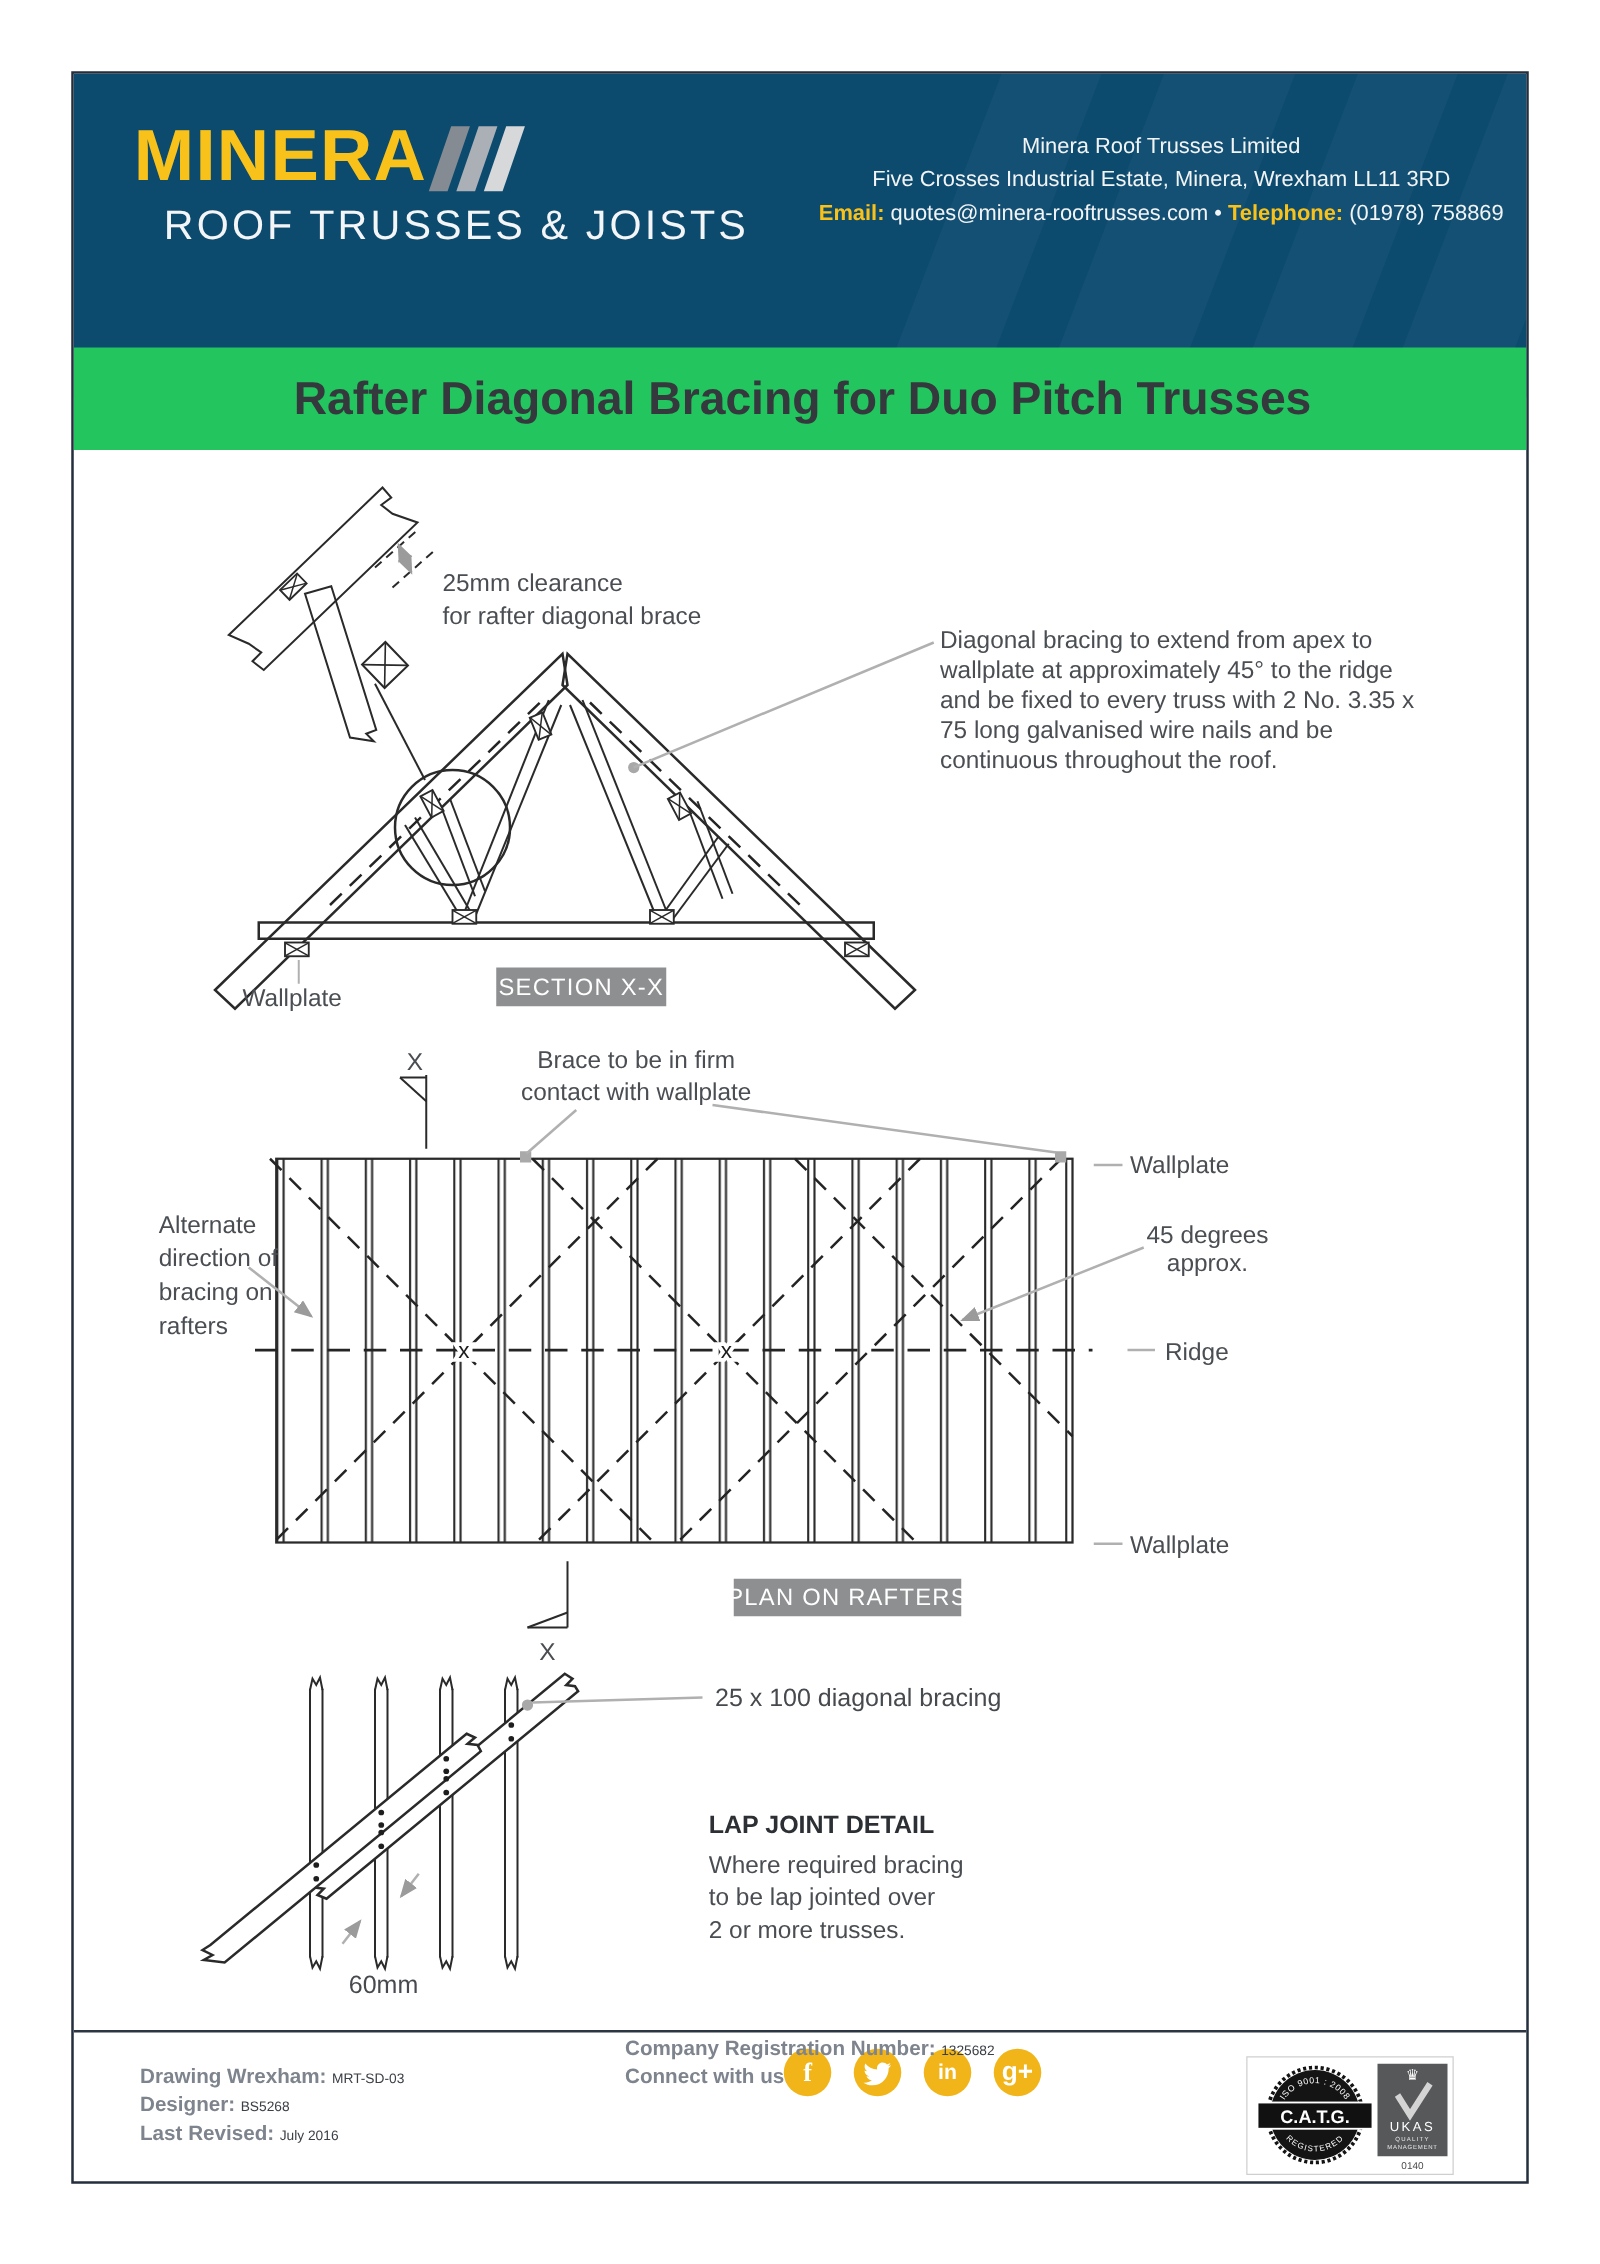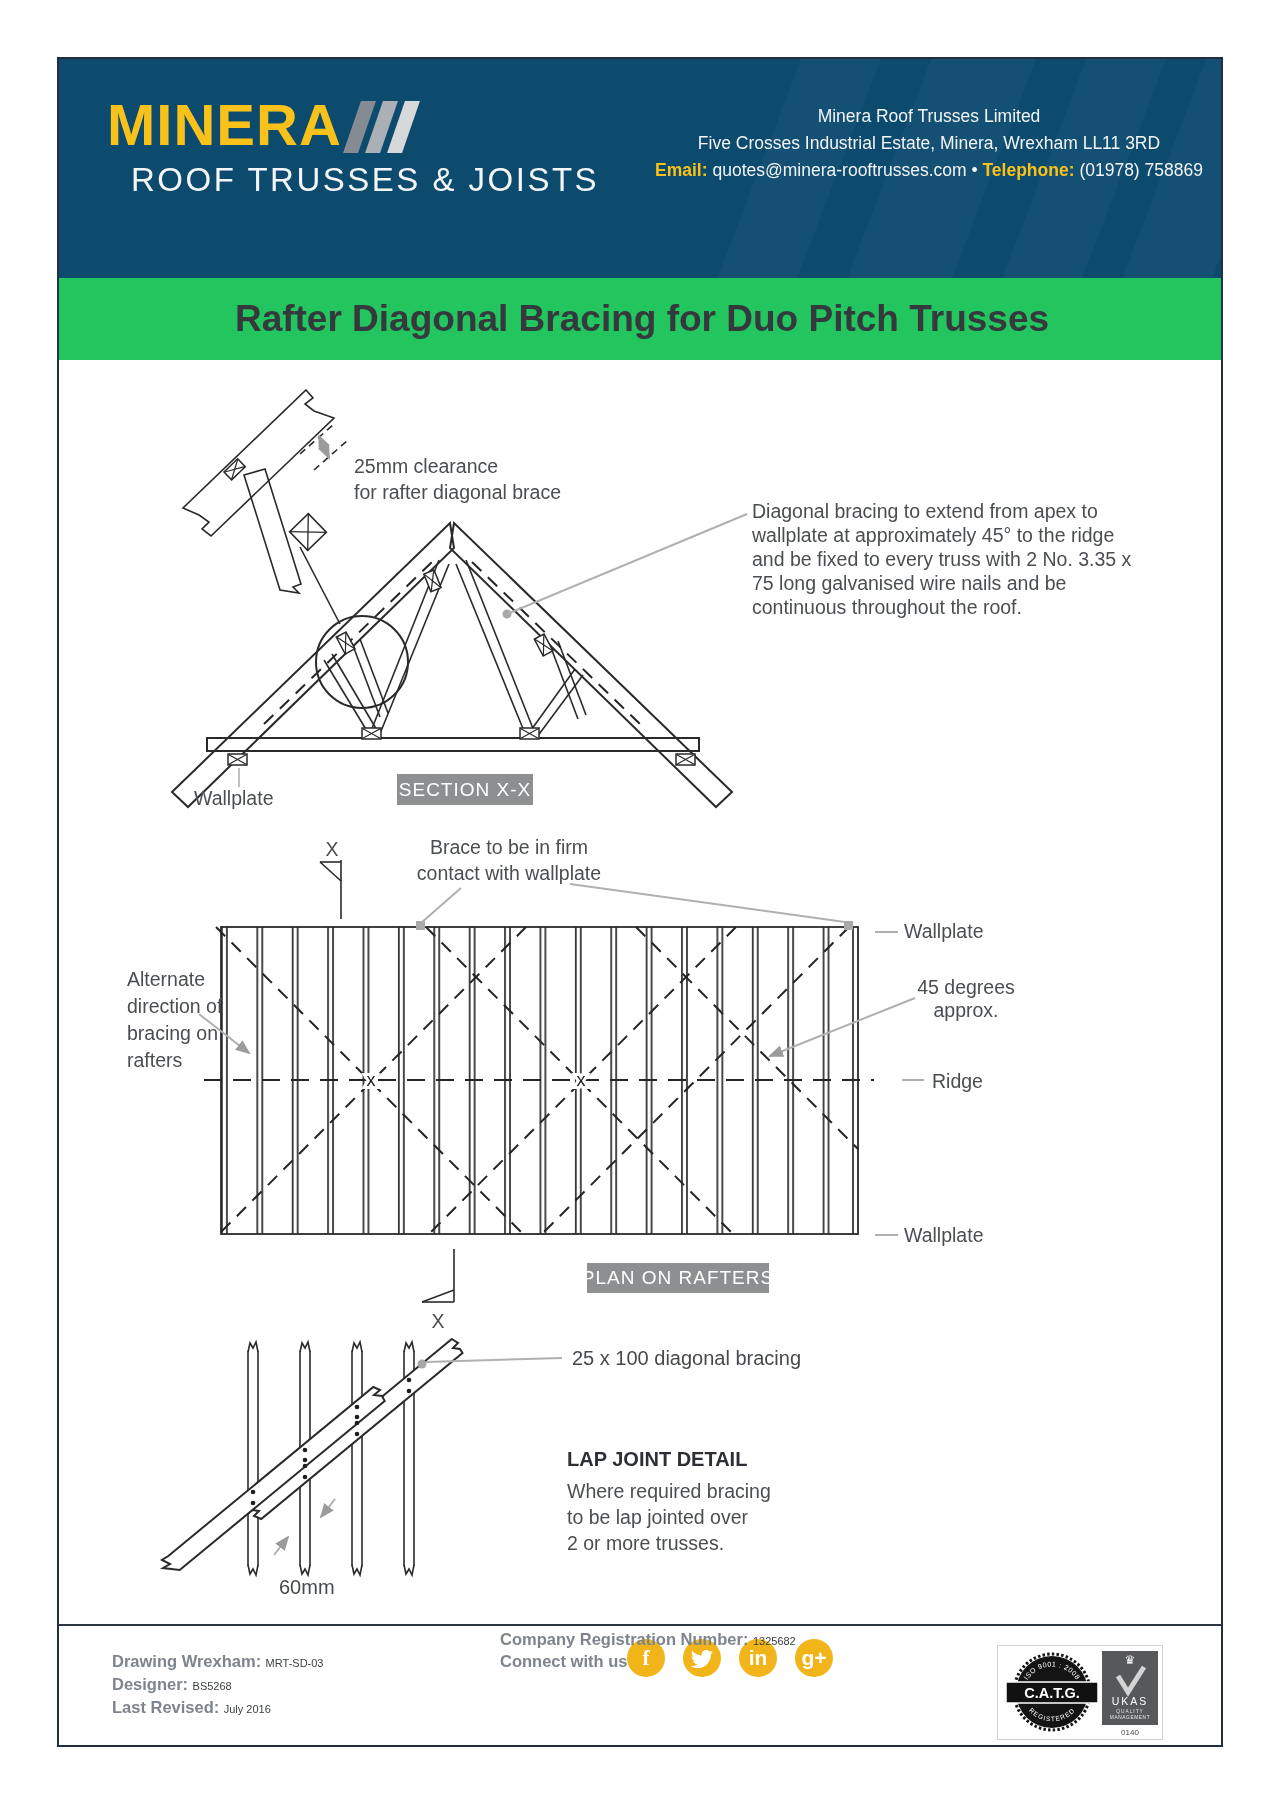--- a/index.html
+++ b/index.html
@@ -285,21 +285,21 @@
   </div>
   <div class="sicon" style="left:568px; top:1580px;">
       <span class="g" style="font-family:'Liberation Serif',serif;">f</span>
     </div>
   <div class="sicon" style="left:624px; top:1580px;">
     <svg width="38" height="38" viewBox="0 0 38 38">
         <path fill="#ffffff" d="M30,13.2c-0.8,0.4-1.7,0.6-2.6,0.7c0.9-0.6,1.6-1.4,2-2.5c-0.9,0.5-1.8,0.9-2.9,1.1c-0.8-0.9-2-1.5-3.3-1.5c-2.5,0-4.6,2-4.6,4.6c0,0.4,0,0.7,0.1,1c-3.8-0.2-7.2-2-9.4-4.8c-0.4,0.7-0.6,1.5-0.6,2.3c0,1.6,0.8,3,2,3.8c-0.8,0-1.5-0.2-2.1-0.6v0.1c0,2.2,1.6,4.1,3.7,4.5c-0.4,0.1-0.8,0.2-1.2,0.2c-0.3,0-0.6,0-0.9-0.1c0.6,1.8,2.3,3.2,4.3,3.2c-1.6,1.2-3.6,2-5.7,2c-0.4,0-0.7,0-1.1-0.1c2.1,1.3,4.5,2.1,7.1,2.1c8.5,0,13.1-7,13.1-13.1v-0.6C28.6,14.9,29.4,14.1,30,13.2z"></path>
       </svg>
   </div>
   <div class="sicon" style="left:680px; top:1580px;">
-      <span class="g" style="font-size:21px;">in</span>
+      <span class="g" style="font-size:17px;">in</span>
     </div>
   <div class="sicon" style="left:736px; top:1580px;">
       <span class="g">g+</span>
     </div>
 
   <div class="frow" style="left:441px; top:1571px;">
     <span class="foot-lbl">Company Registration Number:</span>
     <span class="foot-val">1325682</span>
   </div>
 

